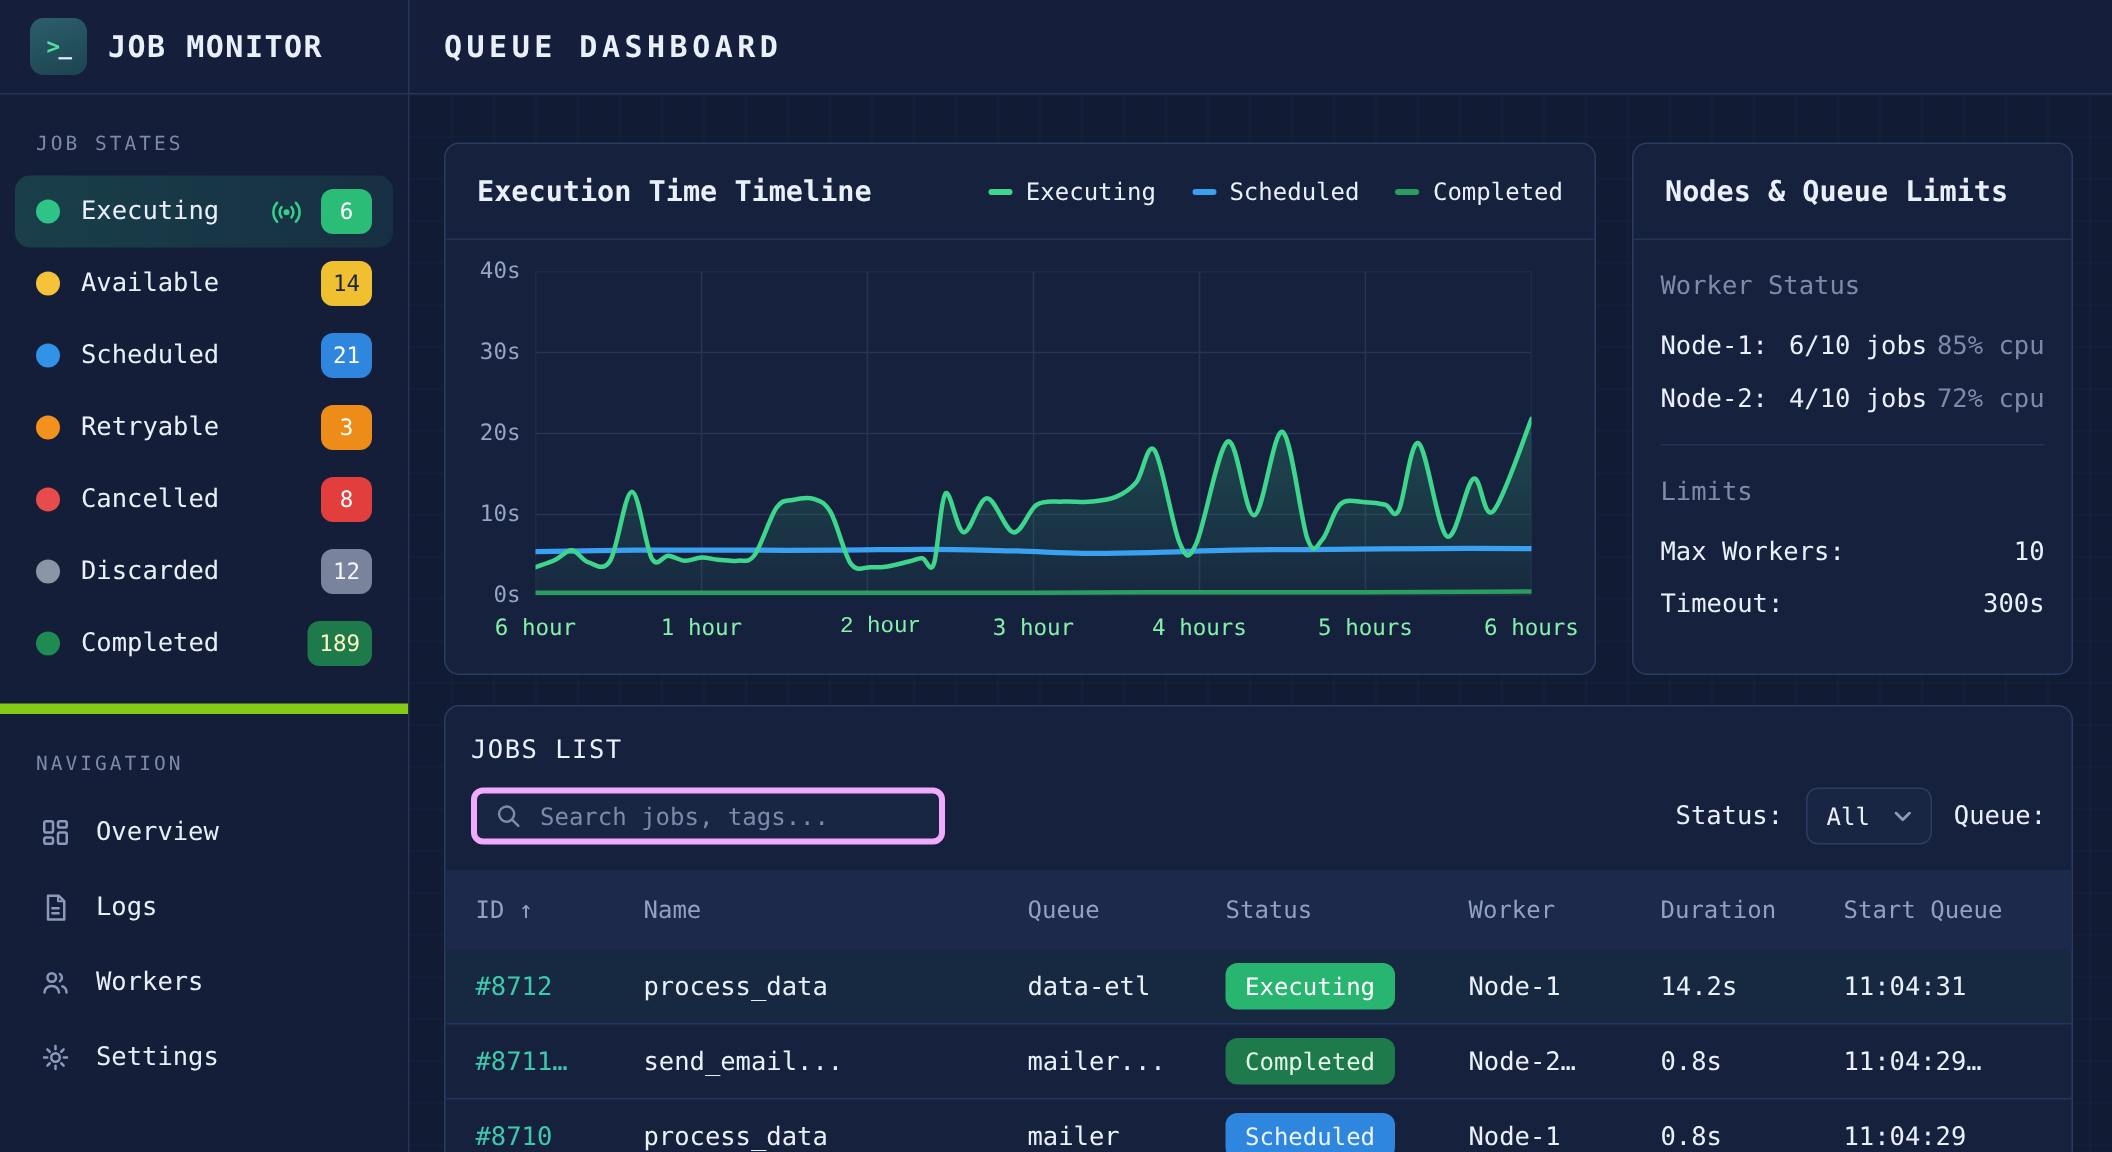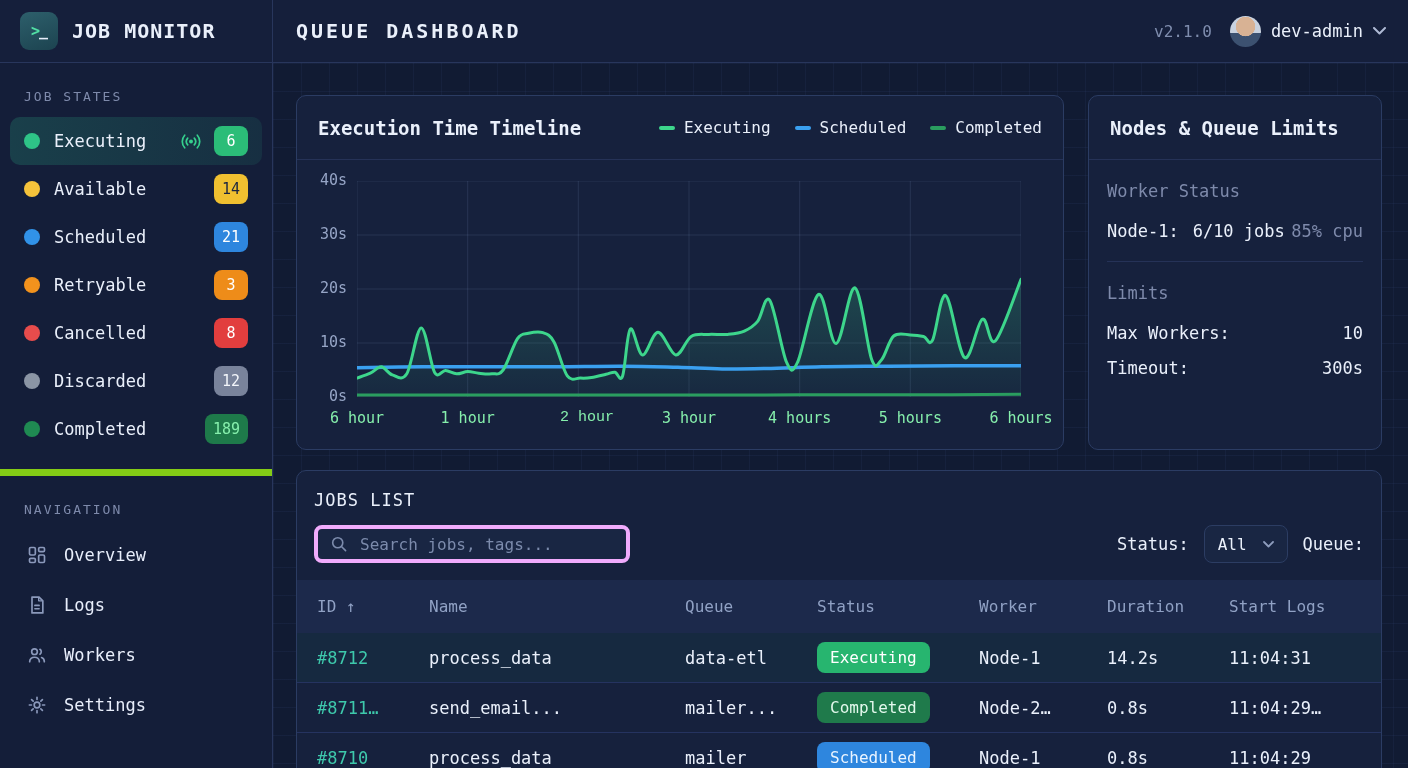--- a/index.html
+++ b/index.html
@@ -102,32 +102,20 @@
 
 <header class="topbar">
   <div class="brand">
     <div class="logo-box">
       <span class="logo-gt">&gt;</span>
         <span class="logo-us">_</span>
     </div>
     <div class="brand-title">JOB MONITOR</div>
   </div>
   <div class="page-title">QUEUE DASHBOARD</div>
-  <div class="topbar-right">
-    <span class="version">v2.1.0</span>
-    <div class="user-menu">
-      <span class="avatar"></span>
-      <span class="user-name">dev-admin</span>
-      <span class="chev">
-        <svg width="13" height="8" viewBox="0 0 13 8">
-            <polyline points="1,1 6.5,6.5 12,1" fill="none" stroke="currentColor" stroke-width="2" stroke-linecap="round" stroke-linejoin="round"></polyline>
-          </svg>
-      </span>
-    </div>
-  </div>
 </header>
 
 <nav class="sidebar">
   <div class="section-label">JOB STATES</div>
 
   <div class="state-item active">
     <span class="dot" style="background: rgb(46, 196, 135);"></span>
     <span class="state-label">Executing</span>
     <span class="live-icon">
       <svg width="22" height="17" viewBox="0 0 22 17" fill="none" stroke="currentColor" stroke-width="1.7" stroke-linecap="round">
@@ -161,21 +149,21 @@
     <span class="count-badge" style="background: rgb(226, 62, 62); color: rgb(255, 255, 255);">8</span>
   </div>
   <div class="state-item">
     <span class="dot" style="background: rgb(139, 149, 165);"></span>
     <span class="state-label">Discarded</span>
     <span class="count-badge" style="background: rgb(121, 131, 155); color: rgb(242, 245, 250);">12</span>
   </div>
   <div class="state-item">
     <span class="dot" style="background: rgb(31, 138, 82);"></span>
     <span class="state-label">Completed</span>
-    <span class="count-badge" style="background: rgb(30, 122, 74); color: #86efac;">189</span>
+    <span class="count-badge" style="background: rgb(30, 122, 74); color: #fef9c3;">189</span>
   </div>
 
   <div class="nav-section">
     <div class="section-label">NAVIGATION</div>
     <div class="nav-item">
       <svg width="20" height="20" viewBox="0 0 24 24" fill="none" stroke="currentColor" stroke-width="2">
           <rect x="3" y="3" width="7" height="9" rx="1.5"></rect>
           <rect x="14" y="3" width="7" height="5" rx="1.5"></rect>
           <rect x="14" y="12" width="7" height="9" rx="1.5"></rect>
           <rect x="3" y="16" width="7" height="5" rx="1.5"></rect>
@@ -264,20 +252,26 @@
     <div class="panel-head">
       <div class="panel-title">Nodes &amp; Queue Limits</div>
     </div>
     <div class="np-sub">Worker Status</div>
     <div class="np-row">
       <span>Node-1:</span>
       <span class="np-jobs">6/10 jobs</span>
       <span class="np-spacer"></span>
       <span class="np-muted">85% cpu</span>
     </div>
+    <div class="np-row">
+      <span>Node-2:</span>
+      <span class="np-jobs">4/10 jobs</span>
+      <span class="np-spacer"></span>
+      <span class="np-muted">72% cpu</span>
+    </div>
     <div class="np-div"></div>
     <div class="np-sub">Limits</div>
     <div class="np-row">
       <span>Max Workers:</span>
       <span class="np-spacer"></span>
       <span>10</span>
     </div>
     <div class="np-row">
       <span>Timeout:</span>
       <span class="np-spacer"></span>
@@ -312,21 +306,21 @@
     </div>
 
     <div class="table">
       <div class="thead">
         <span class="th">ID ↑</span>
         <span class="th">Name</span>
         <span class="th">Queue</span>
         <span class="th">Status</span>
         <span class="th">Worker</span>
         <span class="th">Duration</span>
-        <span class="th">Start Logs</span>
+        <span class="th">Start Queue</span>
       </div>
 
       <div class="trow hl">
         <span class="job-id" style="color: rgb(62, 201, 172);">#8712</span>
         <span>process_data</span>
         <span>data-etl</span>
         <span><span class="status-badge" style="background: rgb(39, 181, 111); color: rgb(255, 255, 255);">Executing</span></span>
         <span>Node-1</span>
         <span>14.2s</span>
         <span>11:04:31</span>

